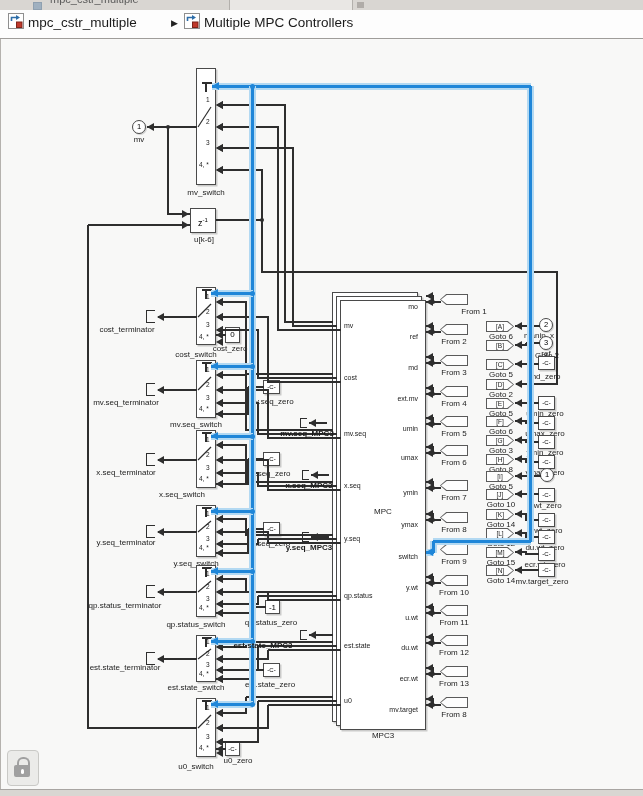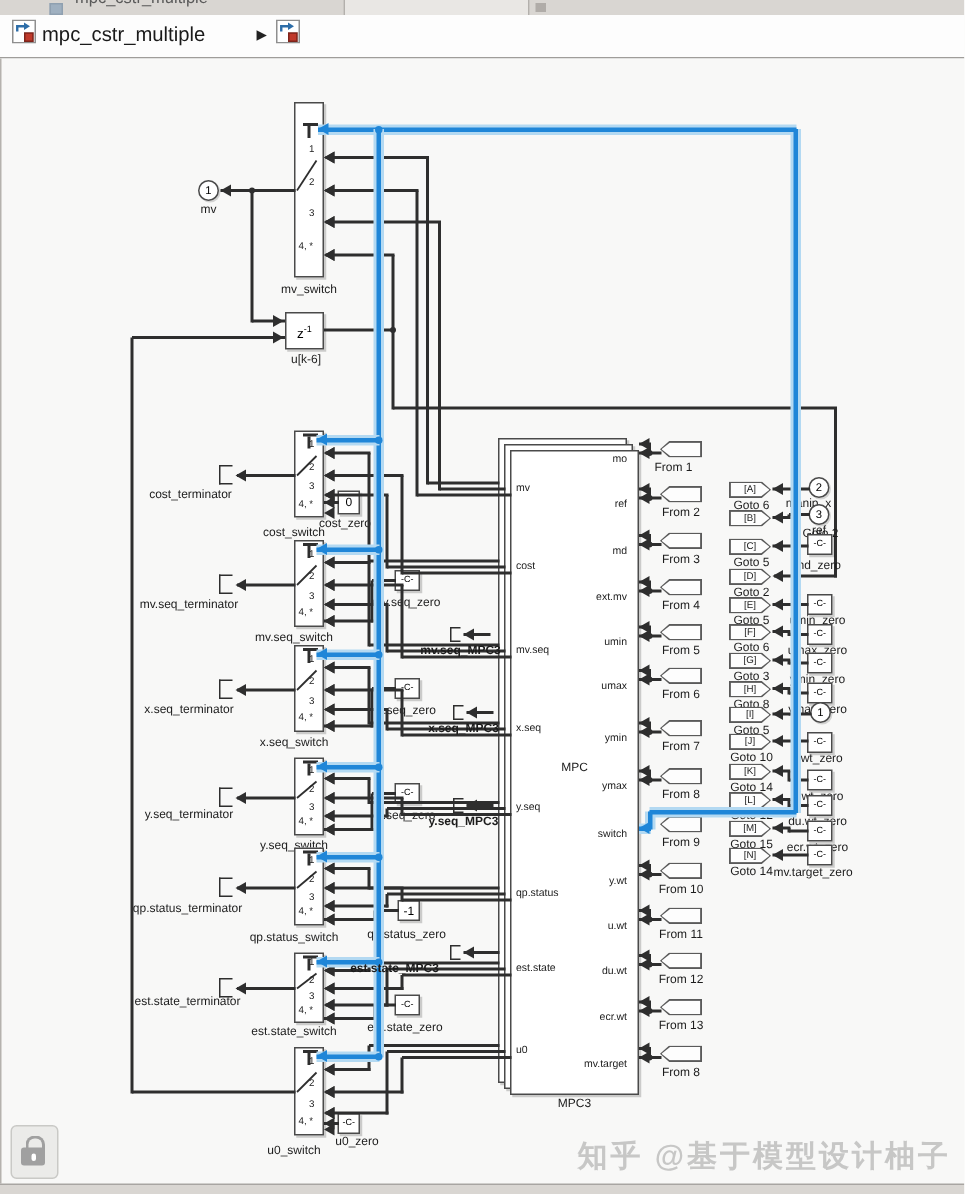--- a/index.html
+++ b/index.html
@@ -69,20 +69,21 @@
         <rect x="8.5" y="9" width="5.5" height="5.5" fill="#c0392b" stroke="#7e241b"></rect>
       </svg>
     <span class="txt" style="left:28px;">mpc_cstr_multiple</span>
     <span class="sep" style="left:171px;">▶</span>
     <svg width="16" height="16" style="left:184px;" viewBox="0 0 16 16">
         <rect x="0.5" y="0.5" width="15" height="15" fill="#fff" stroke="#8f8f8f"></rect>
         <path d="M3.5 8 L3.5 4.5 L9 4.5" fill="none" stroke="#2d6da8" stroke-width="1.6"></path>
         <path d="M8 2 L12 4.5 L8 7 Z" fill="#2d6da8"></path>
         <rect x="8.5" y="9" width="5.5" height="5.5" fill="#c0392b" stroke="#7e241b"></rect>
       </svg>
+    <span class="txt" style="left:204px;">Multiple MPC Controllers</span>
   </div>
 
   <div id="canvas">
     <div class="edge"></div>
   <div class="blk" style="left: 332px; top: 253px; width: 86px; height: 430px;"></div>
       <div class="blk" style="left: 336px; top: 257px; width: 86px; height: 430px;"></div>
       <div class="blk" style="left: 340px; top: 261px; width: 86px; height: 430px;"></div>
       <div class="lbl" style="left: 363px; top: 469px; width: 40px;">MPC</div>
       <div class="lbl" style="left: 362px; top: 693px; width: 42px;">MPC3</div>
       <div class="plbl" style="left: 344px; top: 283px; width: 50px;">mv</div>
@@ -159,21 +160,21 @@
         <line x1="2" y1="30" x2="15" y2="17" stroke="#2e2e2e" stroke-width="1.2"></line>
       </svg>
       <div class="pn" style="left: 206px; top: 397px; width: 14px;">1</div>
       <div class="ar l" style="left: 216px; top: 402px;"></div>
       <div class="pn" style="left: 206px; top: 412px; width: 14px;">2</div>
       <div class="ar l" style="left: 216px; top: 417px;"></div>
       <div class="pn" style="left: 206px; top: 425px; width: 14px;">3</div>
       <div class="ar l" style="left: 216px; top: 430px;"></div>
       <div class="pn" style="left: 199px; top: 436px; width: 14px;">4, *</div>
       <div class="ar l" style="left: 216px; top: 441px;"></div>
-      <div class="lbl" style="left: 166px; top: 452px; width: 60px;">x.seq_switch</div>
+      <div class="lbl" style="left: 152px; top: 452px; width: 60px;">x.seq_switch</div>
       <div class="blk" style="left: 196px; top: 466px; width: 20px; height: 52px;"></div>
       <div class="w" style="left: 205.3px; top: 470px; width: 1.4px; height: 8px;"></div>
       <div class="w" style="left: 202px; top: 468.3px; width: 10px; height: 1.4px;"></div>
       <svg class="diag" width="20" height="52" style="position: absolute; left: 196px; top: 466px;">
         <line x1="2" y1="27" x2="15" y2="16" stroke="#2e2e2e" stroke-width="1.2"></line>
       </svg>
       <div class="pn" style="left: 206px; top: 471px; width: 14px;">1</div>
       <div class="ar l" style="left: 216px; top: 476px;"></div>
       <div class="pn" style="left: 206px; top: 484px; width: 14px;">2</div>
       <div class="ar l" style="left: 216px; top: 489px;"></div>
@@ -405,21 +406,21 @@
       <div class="w" style="left: 217px; top: 130.4px; width: 46px; height: 1.2px;"></div>
       <div class="ar l" style="left: 216px; top: 127px;"></div>
       <div class="w" style="left: 261.4px; top: 181px; width: 1.2px; height: 53px;"></div>
       <div class="w" style="left: 262px; top: 232.4px; width: 296px; height: 1.2px;"></div>
       <div class="w" style="left: 556.4px; top: 233px; width: 1.2px; height: 113px;"></div>
       <div class="w" style="left: 516px; top: 344.4px; width: 42px; height: 1.2px;"></div>
       <div class="ar l" style="left: 515px; top: 341px;"></div>
       <div class="tagO fshape" style="left: 440px; top: 255px; width: 28px; height: 11px;">
         <div class="tagI fshape"></div>
       </div>
-      <div class="lbl" style="left: 431px; top: 269px; width: 36px;">From 1</div>
+      <div class="lbl" style="left: 456px; top: 269px; width: 36px;">From 1</div>
       <div class="w" style="left: 433px; top: 262.4px; width: 8px; height: 1.2px;"></div>
       <div class="w" style="left: 426px; top: 262.4px; width: 8px; height: 1.2px;"></div>
       <div class="w" style="left: 432.4px; top: 257px; width: 1.2px; height: 7px;"></div>
       <div class="w" style="left: 426px; top: 256.4px; width: 8px; height: 1.2px;"></div>
       <div class="ar l" style="left: 426px; top: 259px;"></div>
       <div class="ar l" style="left: 426px; top: 253px;"></div>
       <div class="dt" style="left: 431px; top: 261px;"></div>
       <div class="tagO fshape" style="left: 440px; top: 285px; width: 28px; height: 11px;">
         <div class="tagI fshape"></div>
       </div>
@@ -739,14 +740,13 @@
       <div class="lbl b" style="left: 232px; top: 603px; width: 62px;">est.state_MPC3</div>
     </div>
 
   <div id="botline"></div>
   <div id="botstrip"></div>
   <div id="lockbtn">
     <div class="shackle"></div>
     <div class="body"></div>
     <div class="hole"></div>
   </div>
-  <div id="watermark">知乎 @基于模型设计柚子</div>
 </div>
 
 </body></html>

